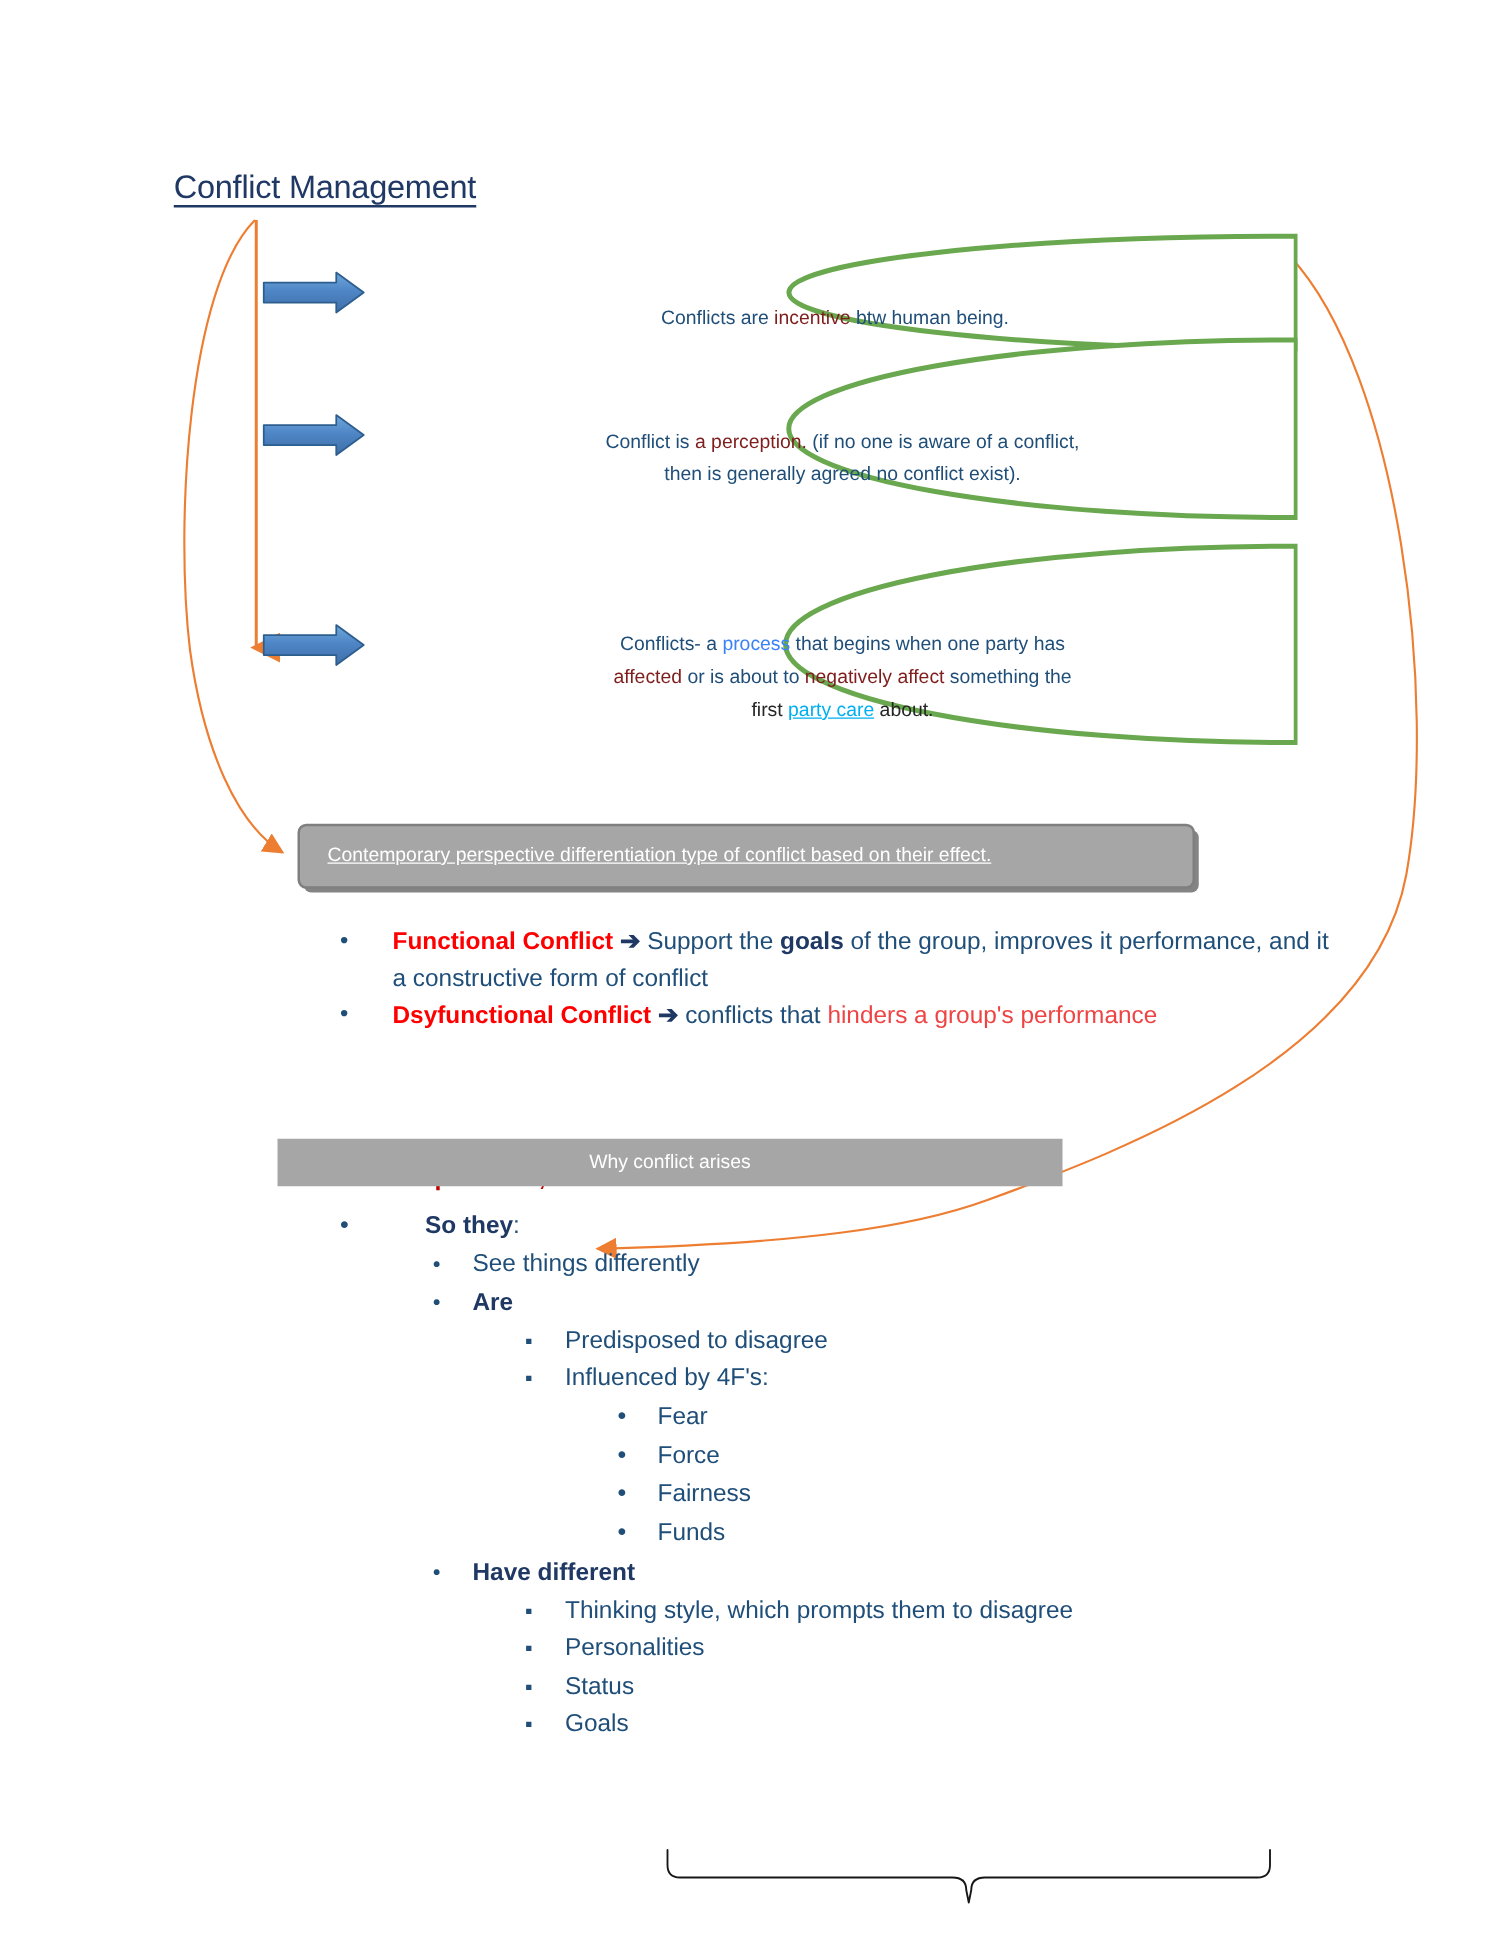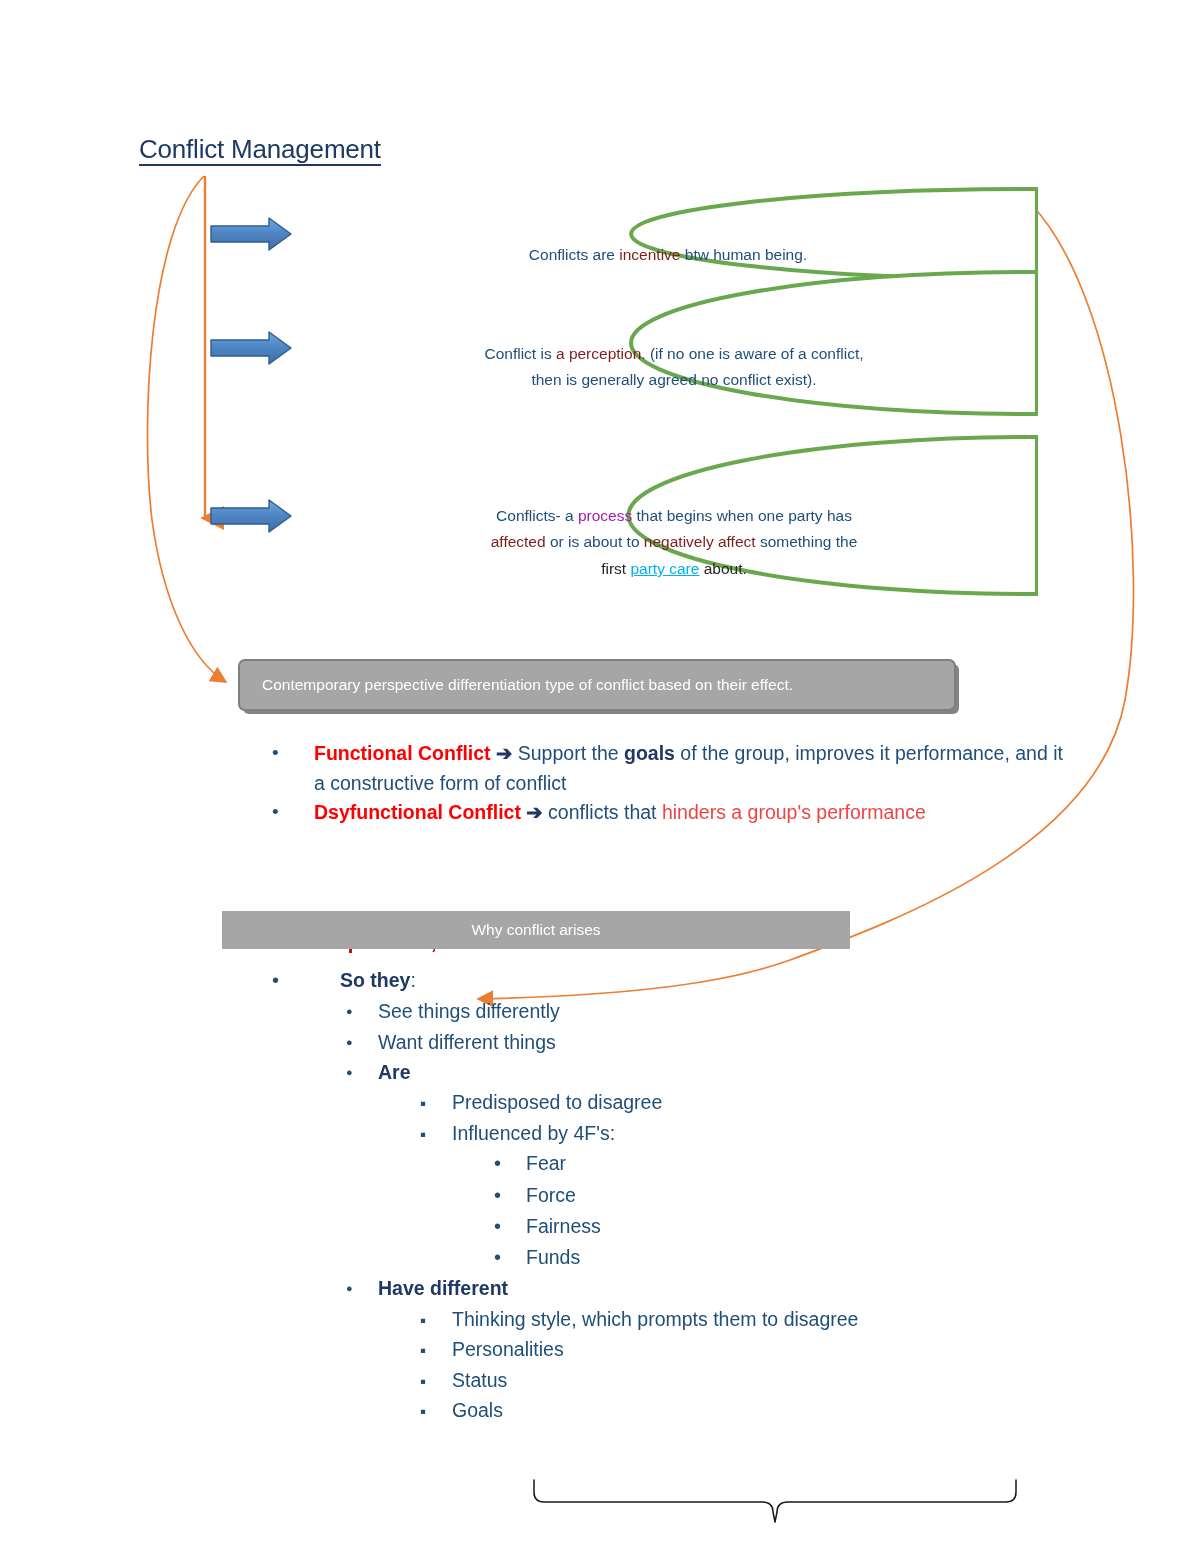--- a/index.html
+++ b/index.html
@@ -62,21 +62,21 @@
     position: absolute;
     left: 0;
     right: 0;
     text-align: center;
     font-size: 15.5px;
     line-height: 1.72;
     color: #1F4E79;
     white-space: pre-line;
   }
   .ellipse-text .red   { color: #7f1d1d; }
-  .ellipse-text .green { color: #a21caf; }
+  .ellipse-text .green { color: #3b82f6; }
   .ellipse-text .black { color: #262626; }
   .ellipse-text .link  {
     color: #00B0F0;
     text-decoration: underline;
   }
 
   #ellipse-1 { left: 298px; top: 186px;  width: 740px; height: 96px; }
   #ellipse-1 .ellipse-text { top: 29px; }
 
   #ellipse-2 { left: 310px; top: 269px;  width: 728px; height: 148px; }
@@ -97,20 +97,21 @@
     left: 238px;
     top: 659px;
     width: 718px;
     height: 52px;
     border: 2px solid #7F7F7F;
     border-radius: 7px;
     box-shadow: 4px 4px 0 -1px rgba(110,110,110,0.85);
     font-size: 15.5px;
     line-height: 48px;
     padding-left: 22px;
+    text-decoration: underline;
   }
   #gray-box-why {
     left: 222px;
     top: 911px;
     width: 628px;
     height: 38px;
     font-size: 15.5px;
     line-height: 38px;
     text-align: center;
   }
@@ -318,24 +319,20 @@
     <div class="b-row lvl1">
       <div class="b-mark mark-disc"></div>
       <div class="b-text"><span class="bold">So they</span><span class="navy">:</span></div>
     </div>
 
     <div class="b-row lvl2">
       <div class="b-mark mark-circle"></div>
       <div class="b-text">See things differently</div>
     </div>
 
-    <div class="b-row lvl2">
-      <div class="b-mark mark-circle"></div>
-      <div class="b-text">Want different things</div>
-    </div>
 
     <div class="b-row lvl2">
       <div class="b-mark mark-circle"></div>
       <div class="b-text bold">Are</div>
     </div>
 
     <div class="b-row lvl3">
       <div class="b-mark mark-square"></div>
       <div class="b-text">Predisposed to disagree</div>
     </div>

